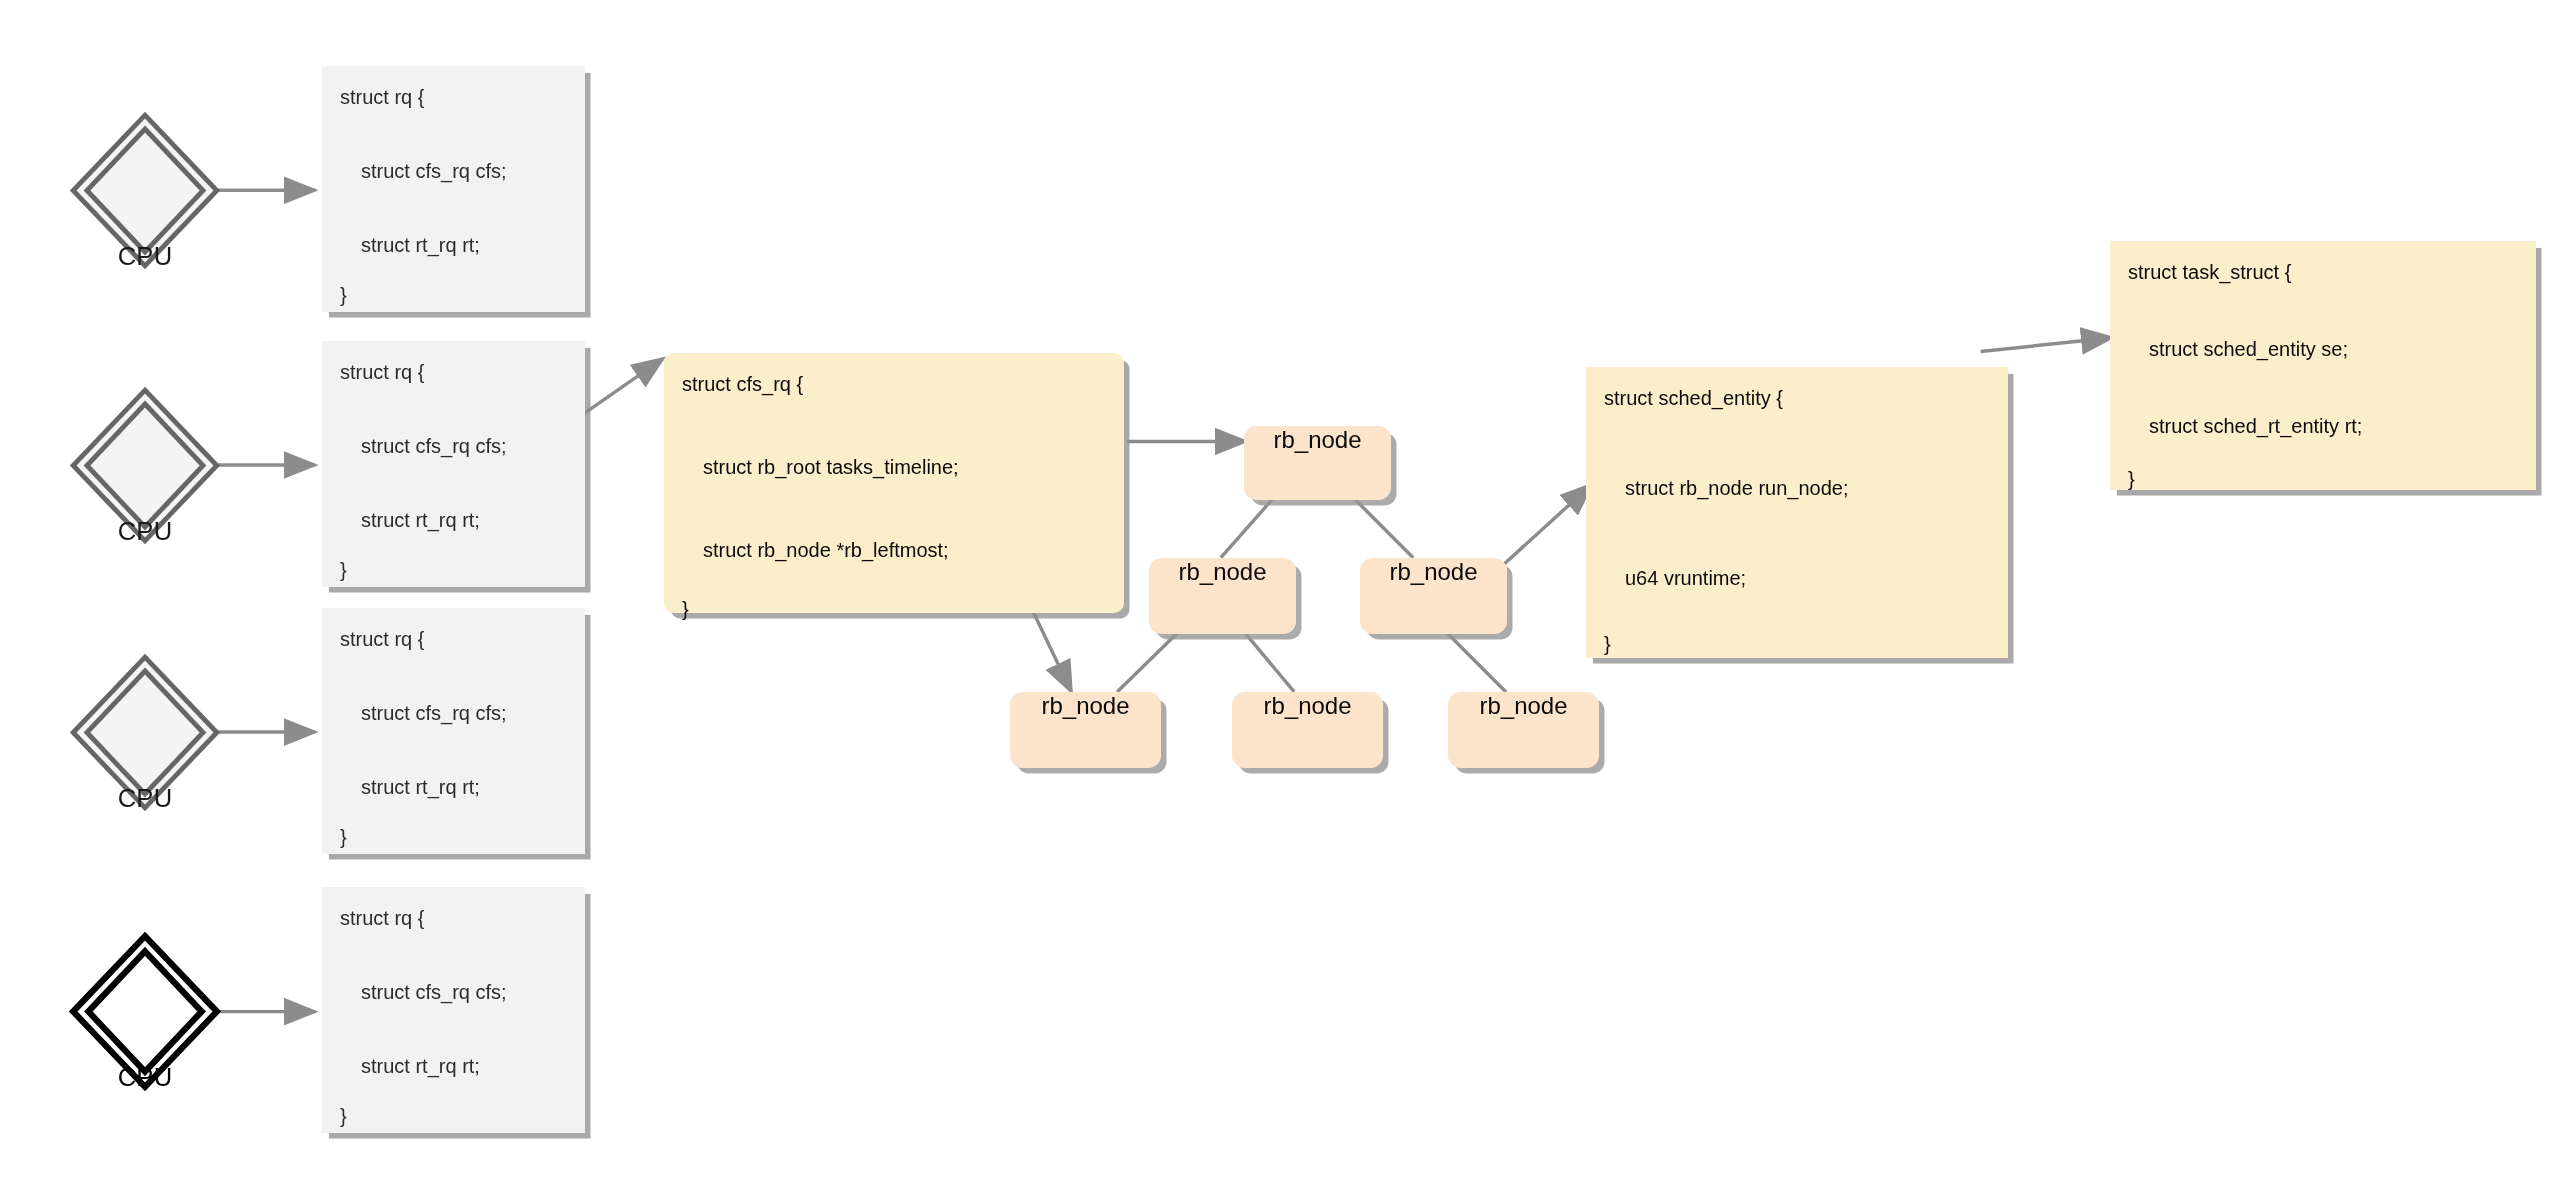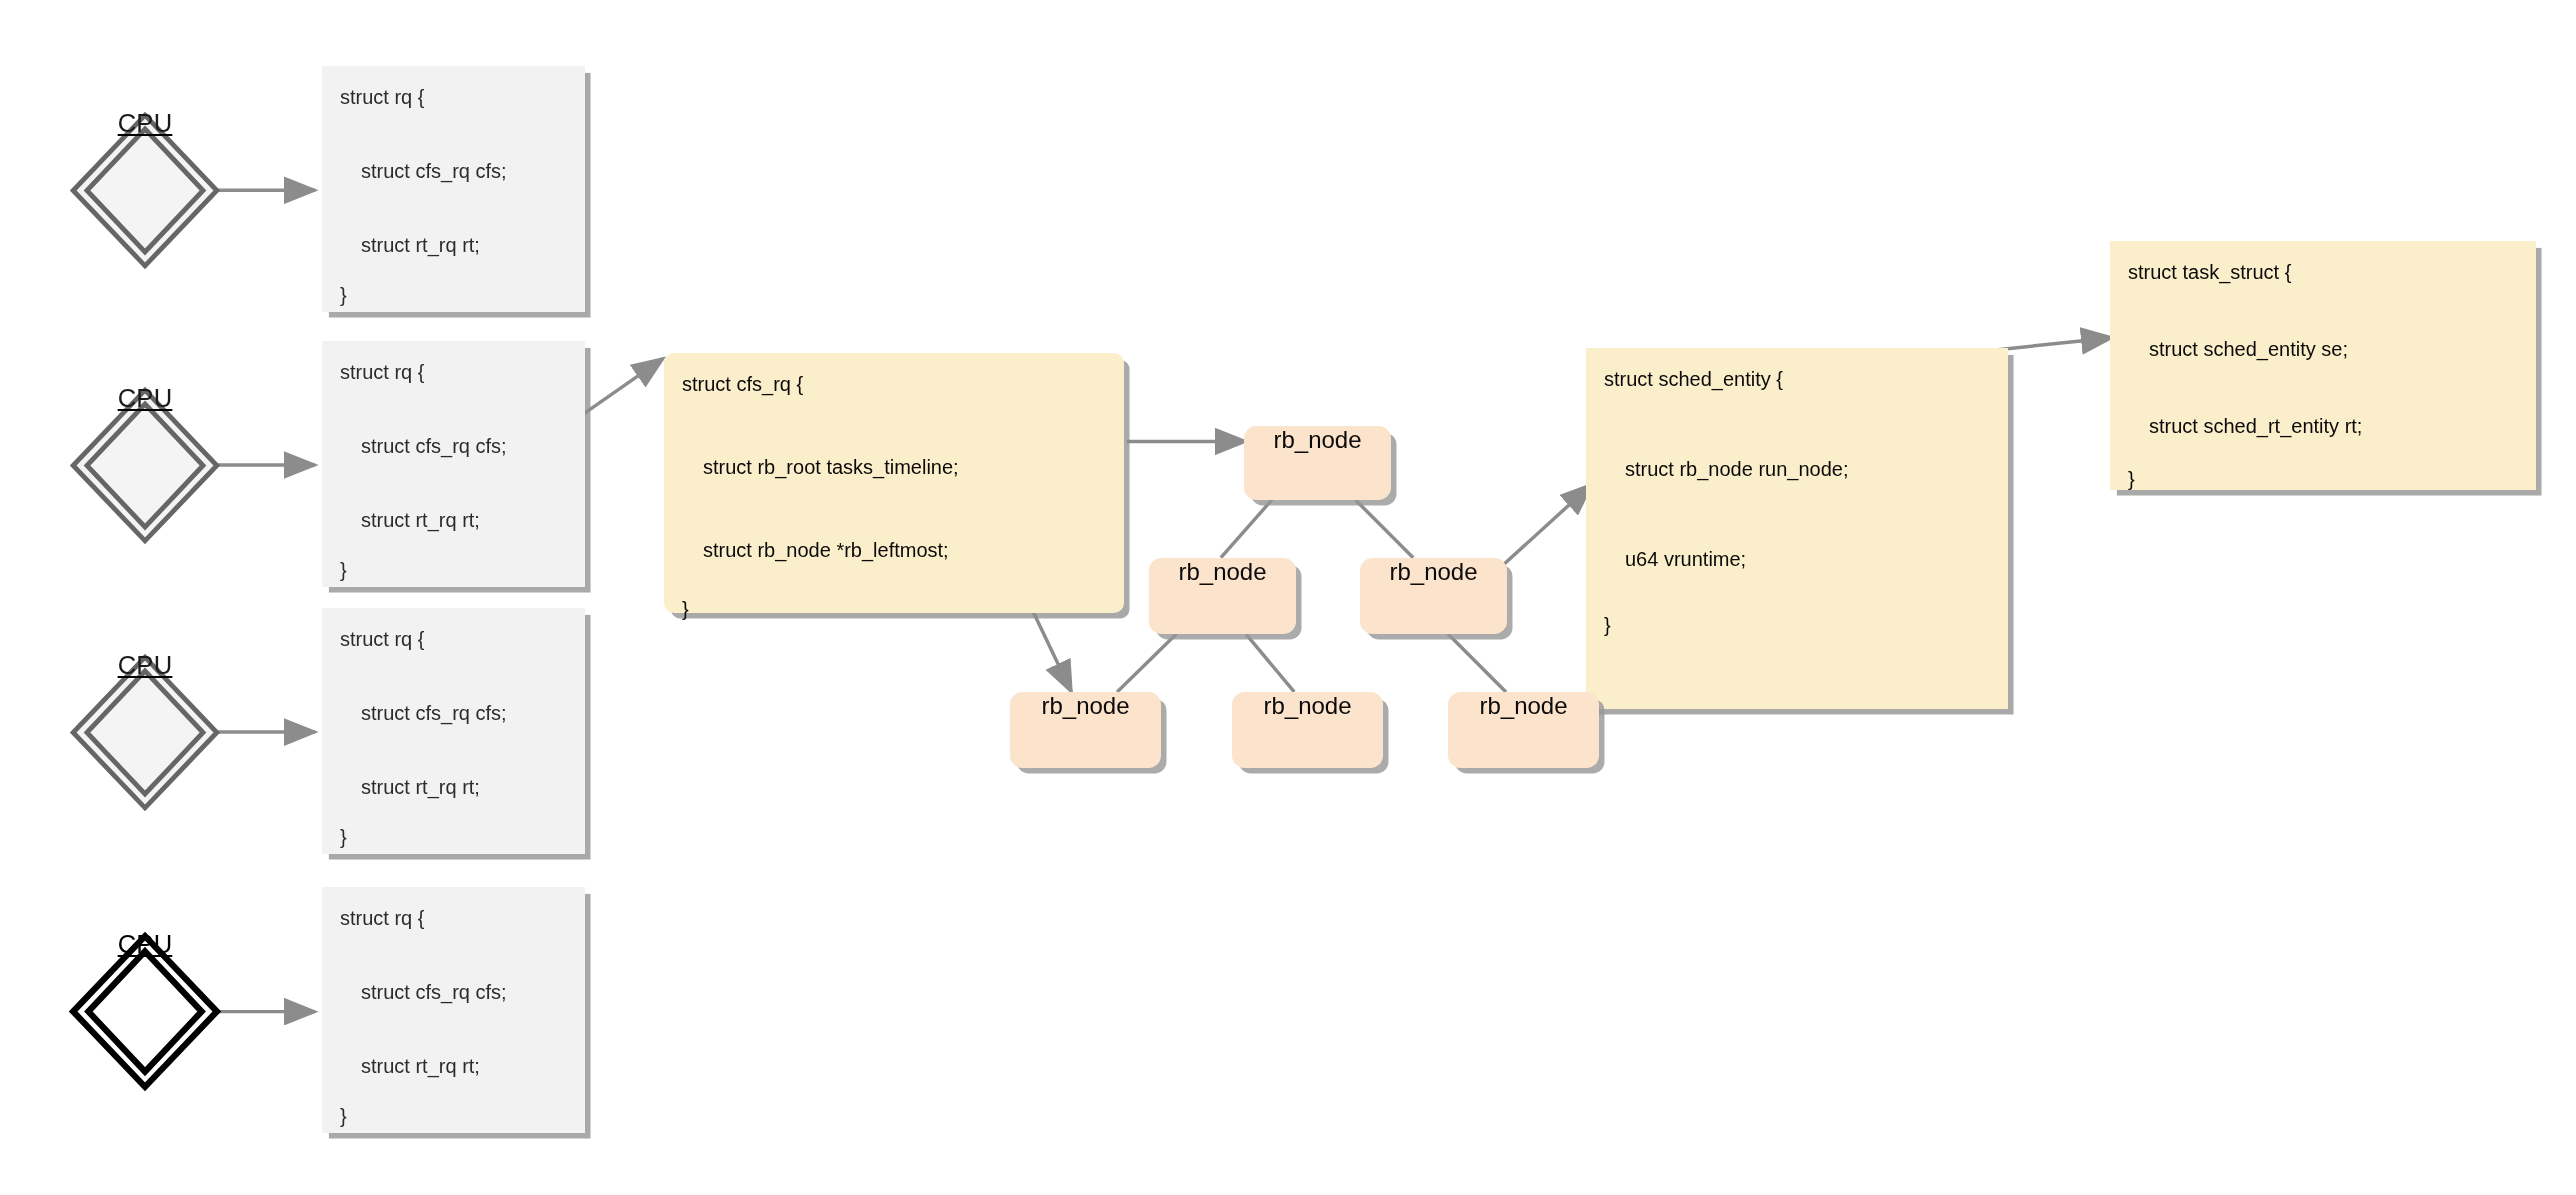--- a/index.html
+++ b/index.html
@@ -21,23 +21,22 @@
     top: 0;
     width: 2576px;
     height: 1195px;
     pointer-events: none;
   }
 
   
   .cpu-node {
     position: absolute;
     display: flex;
-    align-items: flex-start;
+    align-items: flex-end;
     justify-content: center;
-    text-decoration: underline;
   }
   .cpu-node .diamond-svg {
     position: absolute;
     left: 0;
     top: 0;
   }
   .cpu-label {
     position: relative;
     z-index: 2;
     font-size: 25.6px;
@@ -195,21 +194,21 @@
   <div class="struct-box yellow" style="left:664px; top:353px; width:460px; height:260px;border-radius:10px;">
     <div class="struct-line">struct cfs_rq {</div>
     <div style="height:39px;"></div>
     <div class="struct-line indent">struct rb_root tasks_timeline;</div>
     <div style="height:39px;"></div>
     <div class="struct-line indent">struct rb_node *rb_leftmost;</div>
     <div style="height:39px;"></div>
     <div class="struct-line">}</div>
   </div>
 
-  <div class="struct-box yellow" style="left:1586px; top:348px; width:422px; height:361px;">
+  <div class="struct-box yellow" style="left:1586px; top:367px; width:422px; height:291px;">
     <div class="struct-line">struct sched_entity {</div>
     <div style="height:46px;"></div>
     <div class="struct-line indent">struct rb_node run_node;</div>
     <div style="height:46px;"></div>
     <div class="struct-line indent">u64 vruntime;</div>
     <div style="height:46px;"></div>
     <div class="struct-line">}</div>
   </div>
 
   <div class="struct-box yellow" style="left:2110px; top:241px; width:426px; height:249px;">

